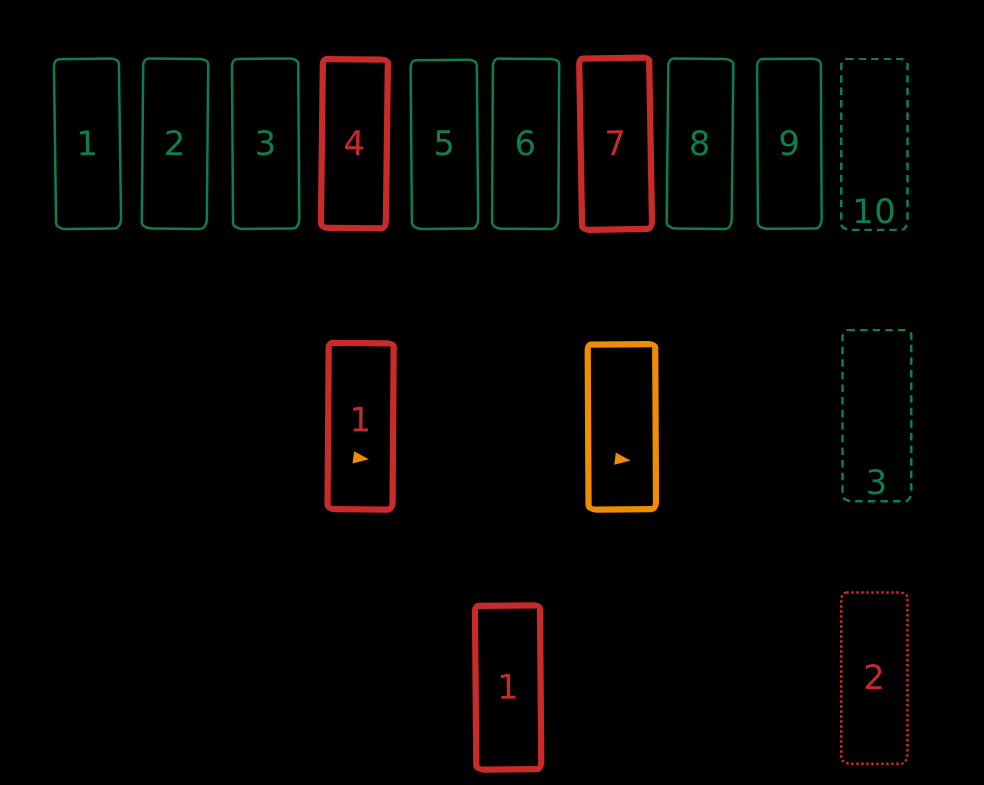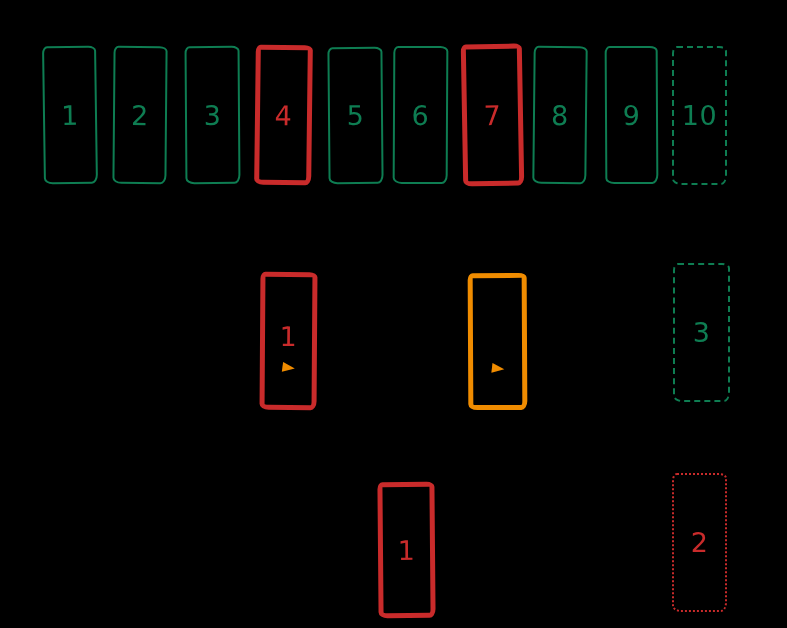--- a/index.html
+++ b/index.html
@@ -21,21 +21,21 @@
     box-sizing:border-box;
     display:flex;
     flex-direction:column;
     align-items:center;
     justify-content:center;
     gap:10px;
     transform:rotate(var(--r,0deg));
     border-radius:5px 8px 6px 9px / 7px 5px 9px 6px;
   }
   .b-green   {border:2.5px solid var(--green);}
-  .b-green-d {border:2.5px dashed var(--green);}
+  .b-green-d {border:2.5px dashed var(--green);justify-content:flex-end;}
   .b-red     {border:5px solid var(--red);}
   .b-red-d   {border:2.5px dotted var(--red);}
   .b-orange  {border:5px solid var(--orange);}
   .num{
     font-size:27px;
     line-height:1;
     letter-spacing:0.5px;
   }
   .t-green{color:var(--green);}
   .t-red{color:var(--red);}

